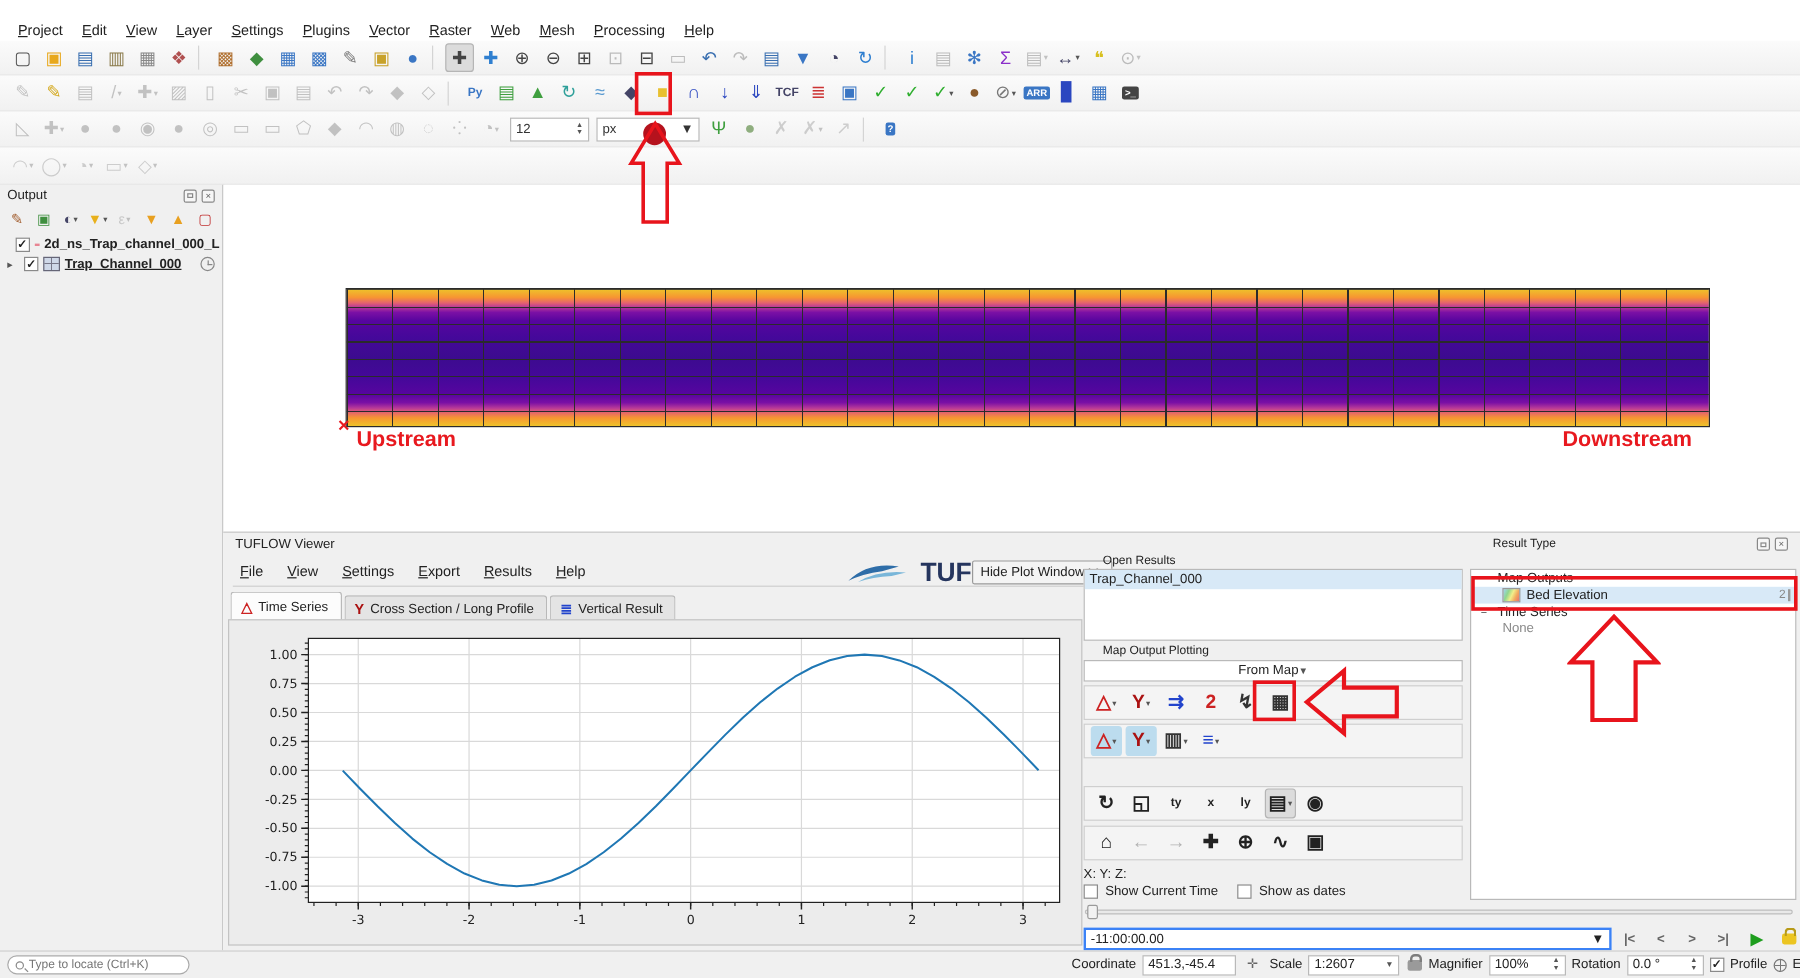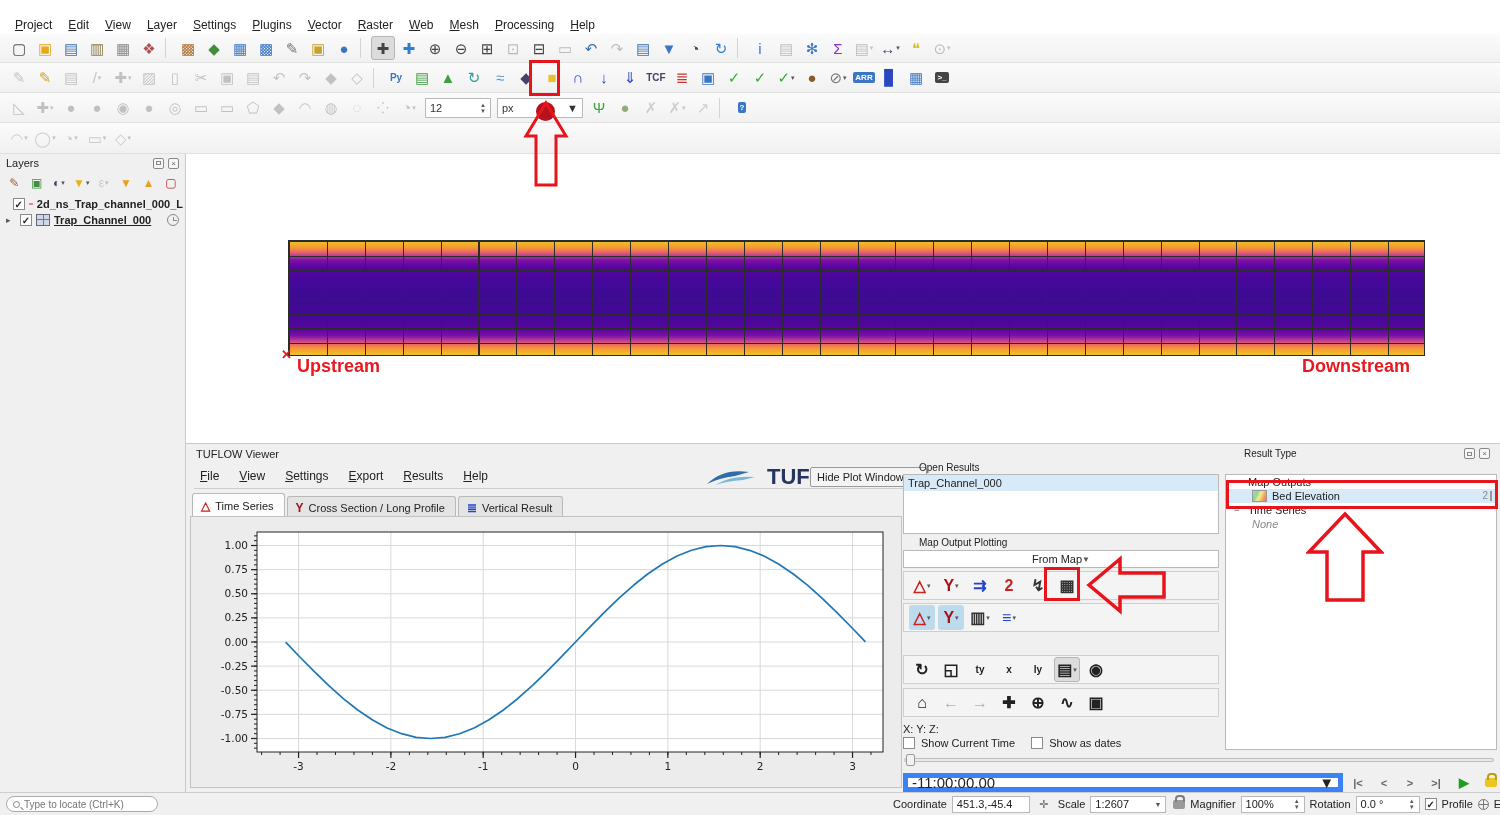--- a/index.html
+++ b/index.html
@@ -76,21 +76,21 @@
   .qcombo .dd { font-size:8px; color:#555; }
   .toolframe { position:absolute; border:1px solid #cfcfcf; background:#f4f4f4; display:flex; align-items:center; padding-left:4px; gap:1px; }
   .toolframe .ticon { width:26px; height:25px; }
   .toolframe .gl { font-size:16px; font-weight:bold; }
   #xyz-label { position:absolute; font-size:11px; }
   .cbrow { position:absolute; display:flex; align-items:center; gap:6px; font-size:11px; }
   #time-slider { position:absolute; height:12px; }
   #time-slider .track { position:absolute; left:0; right:0; top:4px; height:4px; background:#e9e9e9; border:1px solid #bdbdbd; border-radius:2px; }
   #time-slider .handle { position:absolute; left:2px; top:0; width:9px; height:12px; background:#f2f2f2; border:1px solid #9a9a9a; border-radius:2px; }
   #time-row { position:absolute; display:flex; align-items:center; gap:2px; }
-  #time-combo { width:440px; height:19px; background:#fff; border:5px solid #3b82f6; display:flex; align-items:center; justify-content:space-between; padding:0 4px; font-size:15px; }
+  #time-combo { width:440px; height:19px; background:#fff; border:2px solid #3b82f6; display:flex; align-items:center; justify-content:space-between; padding:0 4px; font-size:11px; }
   .navbtn { width:26px; height:18px; display:flex; align-items:center; justify-content:center; color:#666; font-size:11px; font-weight:bold; }
   #play-btn { color:#1e9e1e; font-size:13px; }
   .lockicon { width:12px; height:9px; border-radius:2px; position:relative; margin-left:6px; }
   .lockicon::before { content:""; position:absolute; top:-5px; left:2px; width:6px; height:5px; border:2px solid; border-bottom:none; border-radius:4px 4px 0 0; }
   .lock-yellow { background:#ecc522; } .lock-yellow::before { border-color:#b89b19; }
   .lock-gray { background:#9a9a9a; } .lock-gray::before { border-color:#7d7d7d; }
 
   
   #result-box { position:absolute; background:#fff; border:1px solid #b9b9b9; }
   .rtree-row { display:flex; align-items:center; gap:5px; padding:1px 4px; font-size:11px; position:relative; }
@@ -465,21 +465,21 @@
         <span class="dd">▾</span>
       </span>
       <span class="ticon dis">
         <span class="gl" style="color: rgb(119, 119, 119);">◇</span>
         <span class="dd">▾</span>
       </span>
     </div>
 
   <div id="layers-panel">
     <div class="panel-titlebar">
-      <span>Layers</span>
+      <span>Output</span>
       <span class="win-btns">
         <span class="wbtn">
             <span class="insq"></span>
           </span>
         <span class="wbtn">×</span>
       </span>
     </div>
     <div id="layers-tools">
         <span class="ticon">
           <span class="gl" style="color: rgb(160, 90, 42);">✎</span>
@@ -837,21 +837,21 @@
         </div>
         <div class="rtree-row sel" style="padding-left: 26px;">
           <span class="grad-icon"></span>
           <span>Bed Elevation</span>
           <span class="rbadge">2</span>
         </div>
         <div class="rtree-row" style="padding-left: 8px;">
           <span class="exp">−</span>
           <span>Time Series</span>
         </div>
-        <div class="rtree-row" style="padding-left: 26px; font-style: italic;">
+        <div class="rtree-row" style="padding-left: 26px;">
           <span class="muted">None</span>
         </div>
       </div>
   </div>
 
   <div id="statusbar">
     <div id="locate-wrap">
       <span class="mag-glass"></span>
       <input id="locate-input" placeholder="Type to locate (Ctrl+K)" style="">
     </div>

